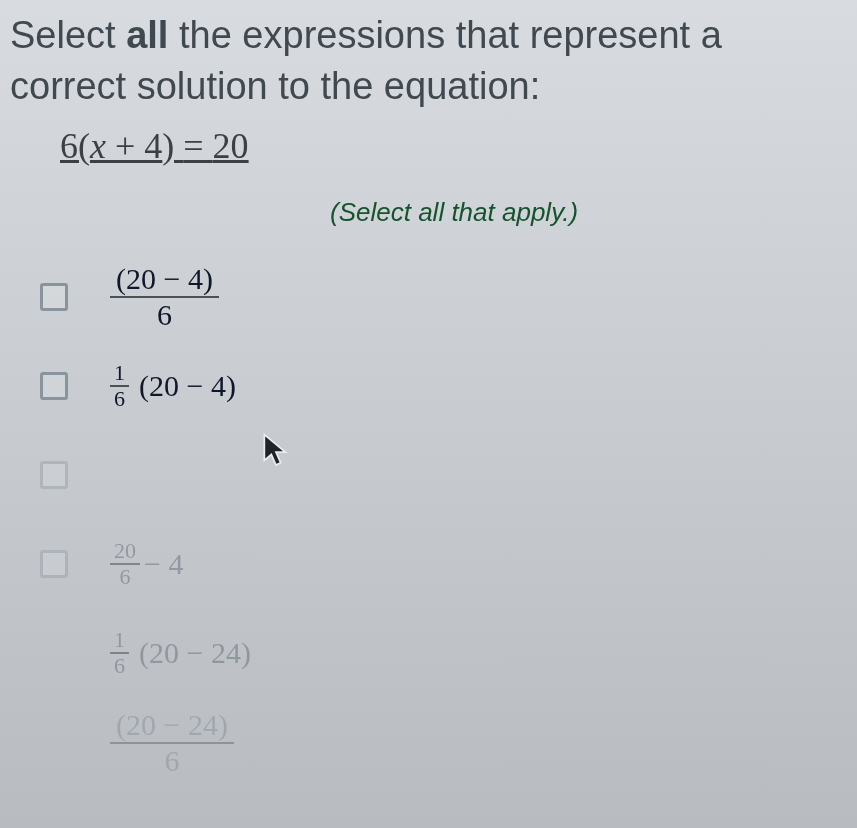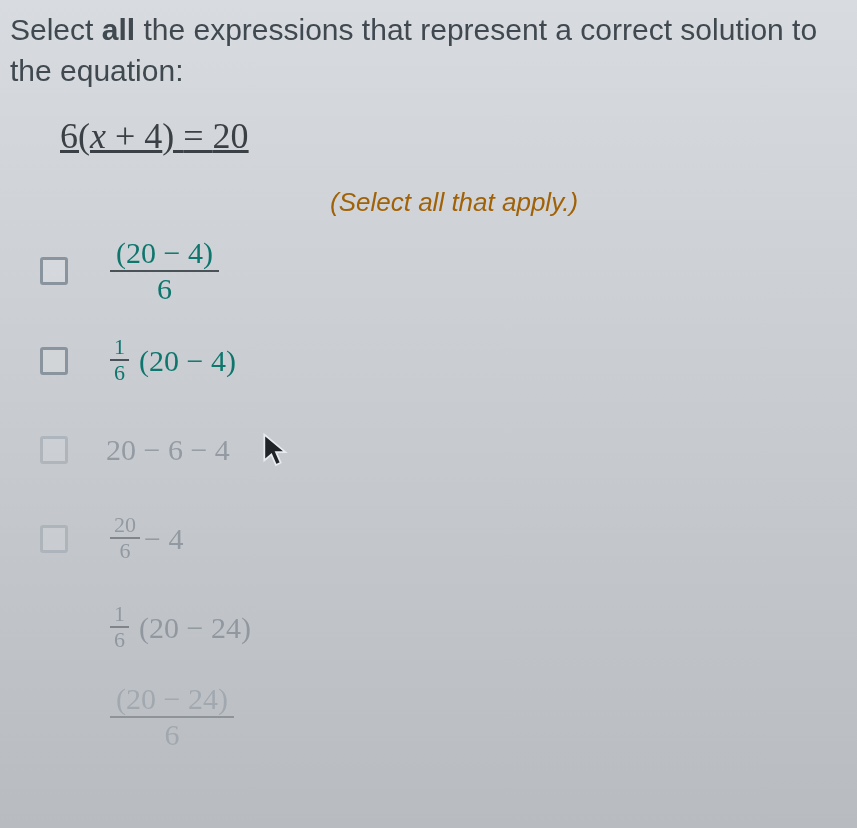--- a/index.html
+++ b/index.html
@@ -11,47 +11,47 @@
       width: 857px;
       height: 828px;
       background: linear-gradient(180deg, #d8dce0 0%, #c8ccd0 50%, #b8bcc0 100%);
       font-family: Arial, Helvetica, sans-serif;
       padding: 10px 0 0 10px;
       color: #3a4046;
       position: relative;
       overflow: hidden;
     }
     .question-prompt {
-      font-size: 30px;
+      font-size: 38px;
       line-height: 1.35;
       color: #404850;
       font-weight: 400;
-      margin-bottom: 24px;
+      margin-bottom: 12px;
       max-width: 820px;
     }
     .question-prompt .bold {
       font-weight: 700;
     }
     .equation {
       font-size: 36px;
       color: #3a4046;
       margin-left: 50px;
       margin-bottom: 30px;
       font-family: 'Times New Roman', serif;
       text-decoration: underline;
     }
     .equation .var {
       font-style: italic;
     }
     .hint {
       font-size: 26px;
       font-style: italic;
-      color: #a16207;
+      color: #14532d;
       margin-left: 320px;
-      margin-bottom: 20px;
+      margin-bottom: 36px;
     }
     .options {
       margin-left: 30px;
     }
     .option-row {
       display: flex;
       align-items: center;
       margin-bottom: 24px;
       min-height: 65px;
     }
@@ -64,21 +64,21 @@
       margin-right: 38px;
       flex-shrink: 0;
     }
     .checkbox.faded {
       border-color: #a0a8b0;
       opacity: 0.6;
     }
     .expr {
       font-family: 'Times New Roman', serif;
       font-size: 30px;
-      color: #0f766e;
+      color: #0f172a;
       display: flex;
       align-items: center;
     }
     .frac {
       display: inline-flex;
       flex-direction: column;
       align-items: center;
       vertical-align: middle;
       margin: 0 4px;
     }
@@ -148,23 +148,20 @@
       <span class="frac smallfrac">
         <span class="num">1</span>
         <span class="den">6</span>
       </span>
       <span style="margin-left:6px;">(20 − 4)</span>
     </div>
   </div>
 
   <div class="option-row">
     <div class="checkbox faded"></div>
-    <div class="expr faded-text">
-      <span>20 − 6 − 4</span>
-    </div>
   </div>
 
   <div class="option-row">
     <div class="checkbox faded"></div>
     <div class="expr faded-text">
       <span class="frac smallfrac">
         <span class="num">20</span>
         <span class="den">6</span>
       </span>
       <span> − 4</span>

